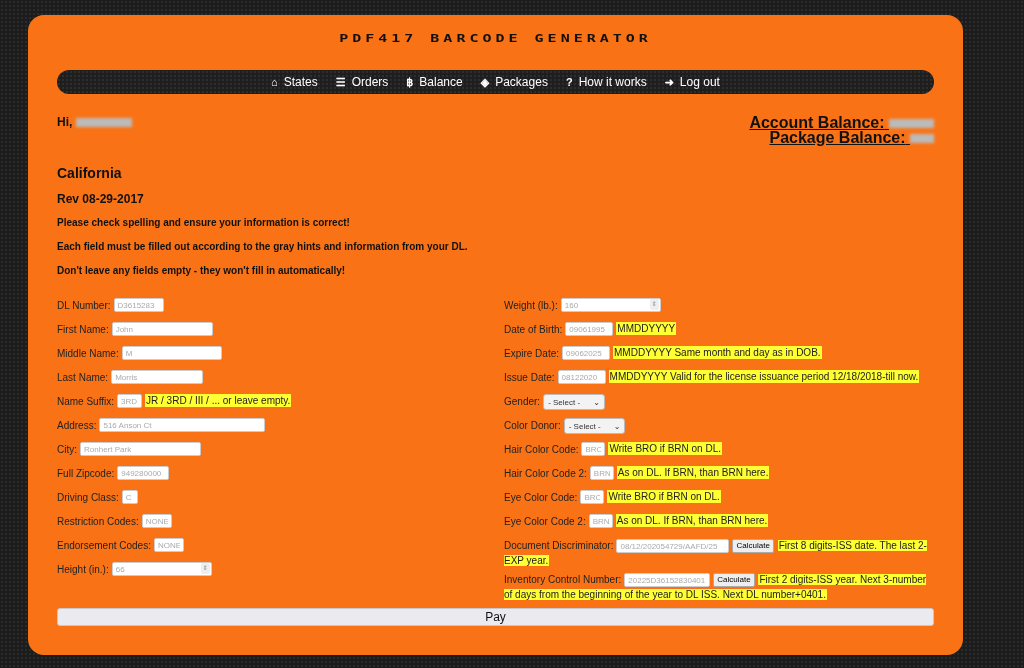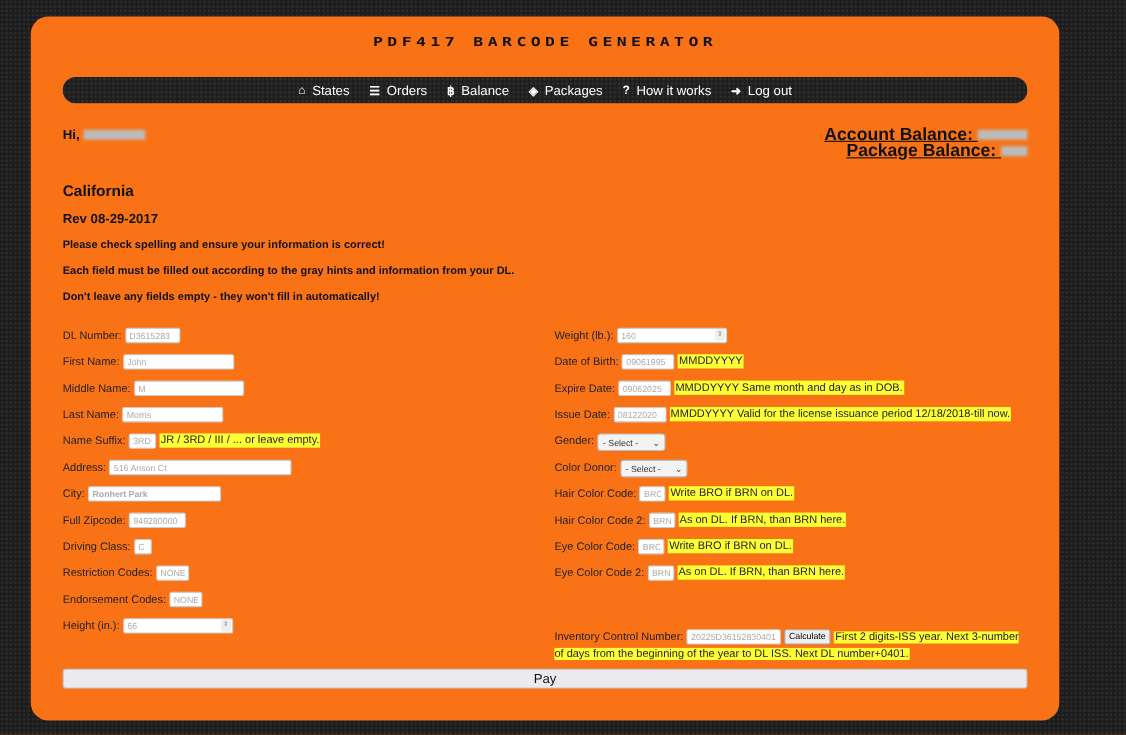--- a/index.html
+++ b/index.html
@@ -135,21 +135,21 @@
       <label>Name Suffix:</label>
       <input class="inp" style="width: 25px;" placeholder="3RD">
       <span class="hint">JR / 3RD / III / ... or leave empty.</span>
     </div>
   <div class="field" style="left:29px;top:403px">
       <label>Address:</label>
       <input class="inp" style="width: 166px;" placeholder="516 Anson Ct">
     </div>
   <div class="field" style="left:29px;top:427px">
       <label>City:</label>
-      <input class="inp" style="width: 121px; font-weight: bold;" placeholder="Ronhert Park">
+      <input class="inp" style="width: 121px;" placeholder="Ronhert Park">
     </div>
   <div class="field" style="left:29px;top:451px">
       <label>Full Zipcode:</label>
       <input class="inp" style="width: 52px;" placeholder="949280000">
     </div>
   <div class="field" style="left:29px;top:475px">
       <label>Driving Class:</label>
       <input class="inp" style="width: 16px;" placeholder="C">
     </div>
   <div class="field" style="left:29px;top:499px">
@@ -212,20 +212,24 @@
       <label>Eye Color Code:</label>
       <input class="inp" style="width: 24px;" placeholder="BRO">
       <span class="hint">Write BRO if BRN on DL.</span>
     </div>
   <div class="field" style="left:476px;top:499px">
       <label>Eye Color Code 2:</label>
       <input class="inp" style="width: 24px;" placeholder="BRN">
       <span class="hint">As on DL. If BRN, than BRN here.</span>
     </div>
 
+  <div class="field" style="left:476px;top:523px;width:430px;white-space:normal;display:block;line-height:13px">
+    <label>Document Discriminator:</label><input class="inp" style="width: 113px; vertical-align: middle;" placeholder="08/12/202054729/AAFD/25"><button class="btn-calc" style="vertical-align:middle">Calculate</button>
+    <span class="hint" style="margin-left:1px">First 8 digits-ISS date. The last 2-EXP year.</span>
+  </div>
 
   <div class="field" style="left:476px;top:557px;width:430px;white-space:normal;display:block;line-height:13px">
     <label>Inventory Control Number:</label><input class="inp" style="width: 86px; vertical-align: middle;" placeholder="20225D36152830401"><button class="btn-calc" style="vertical-align:middle">Calculate</button>
     <span class="hint" style="margin-left:1px">First 2 digits-ISS year. Next 3-number of days from the beginning of the year to DL ISS. Next DL number+0401.</span>
   </div>
 
   <div class="pay">Pay</div>
 </div>
 
 </body></html>

